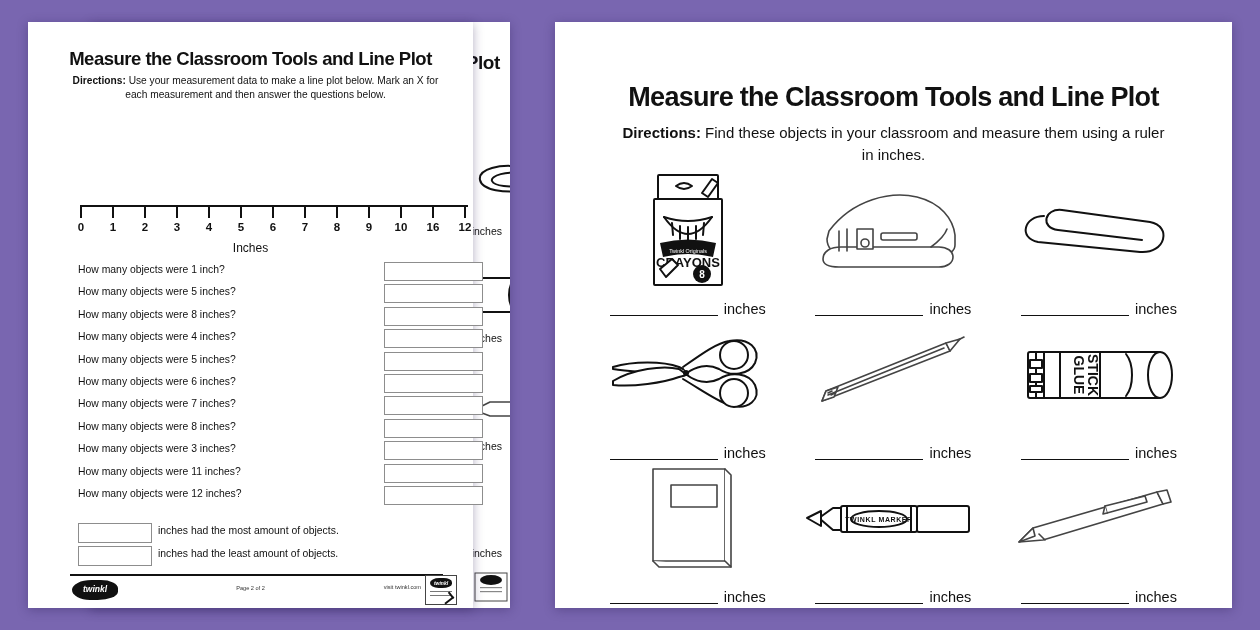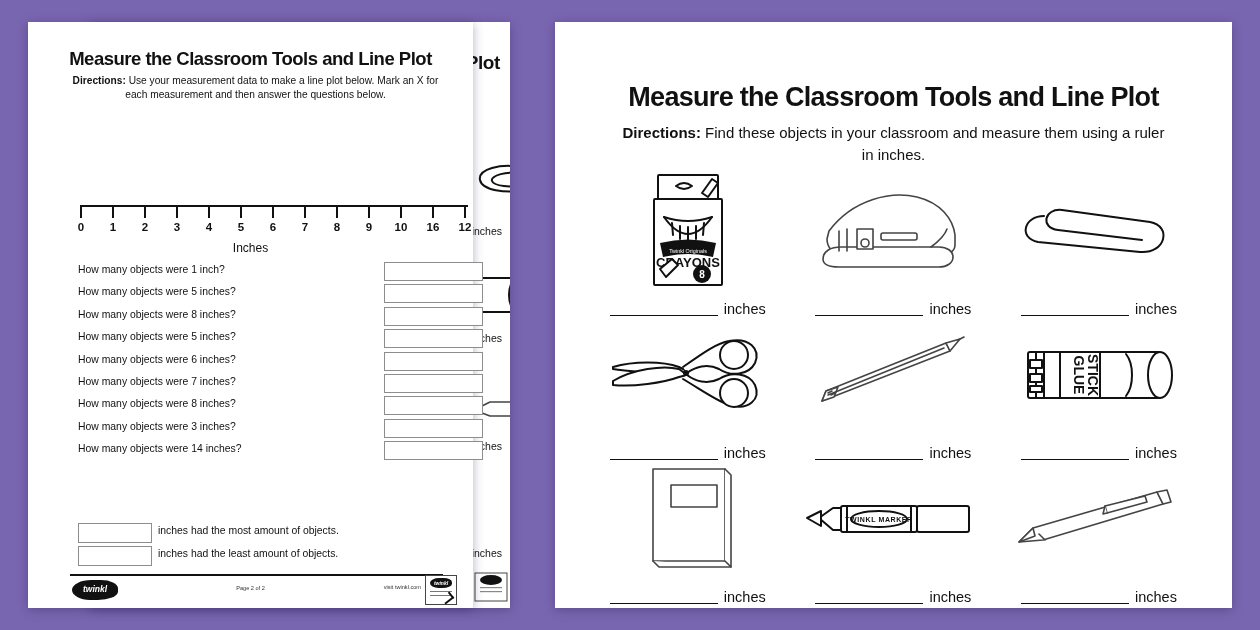--- a/index.html
+++ b/index.html
@@ -182,41 +182,49 @@
       </div>
       <div class="qrow">
         <div class="qtext">How many objects were 5 inches?</div>
         <div class="qbox"></div>
       </div>
       <div class="qrow">
         <div class="qtext">How many objects were 8 inches?</div>
         <div class="qbox"></div>
       </div>
       <div class="qrow">
+        <div class="qtext">How many objects were 4 inches?</div>
+        <div class="qbox"></div>
+      </div>
+      <div class="qrow">
         <div class="qtext">How many objects were 5 inches?</div>
         <div class="qbox"></div>
       </div>
       <div class="qrow">
         <div class="qtext">How many objects were 6 inches?</div>
         <div class="qbox"></div>
       </div>
       <div class="qrow">
         <div class="qtext">How many objects were 7 inches?</div>
         <div class="qbox"></div>
       </div>
       <div class="qrow">
         <div class="qtext">How many objects were 8 inches?</div>
         <div class="qbox"></div>
       </div>
       <div class="qrow">
         <div class="qtext">How many objects were 3 inches?</div>
         <div class="qbox"></div>
       </div>
       <div class="qrow">
-        <div class="qtext">How many objects were 14 inches?</div>
+        <div class="qtext">How many objects were 11 inches?</div>
+        <div class="qbox"></div>
+      </div>
+      <div class="qrow">
+        <div class="qtext">How many objects were 12 inches?</div>
         <div class="qbox"></div>
       </div>
     </div>
 
     <div class="srow" style="top:501px">
       <div class="sbox"></div>
       <div class="stext">inches had the most amount of objects.</div>
     </div>
     <div class="srow" style="top:524px">
       <div class="sbox"></div>

